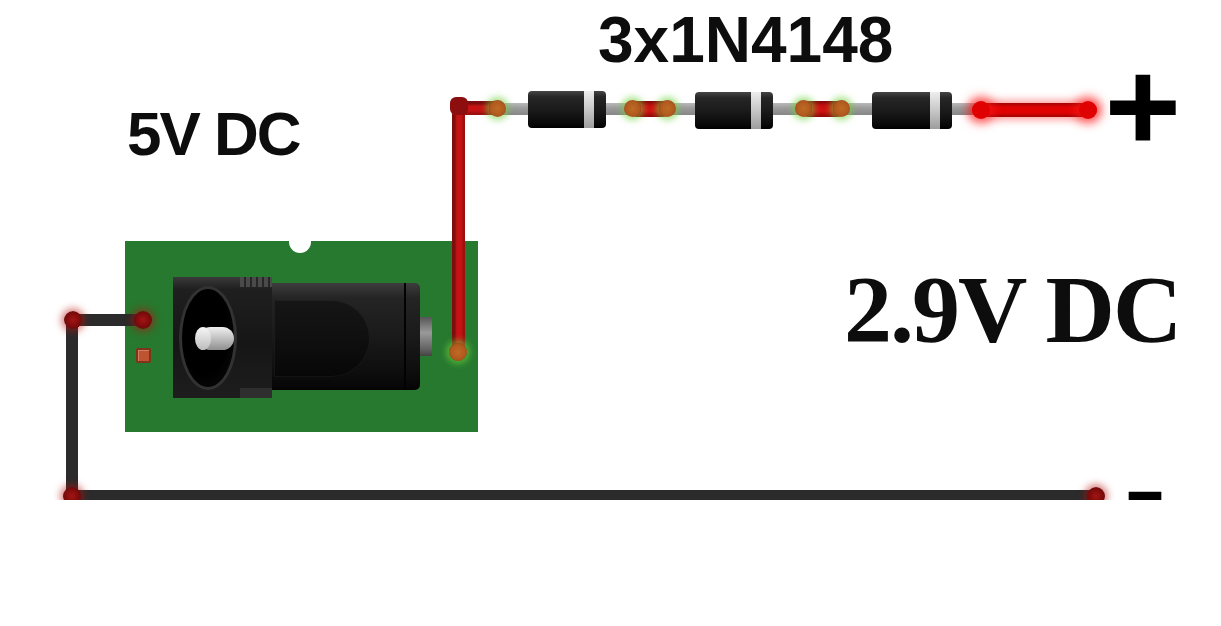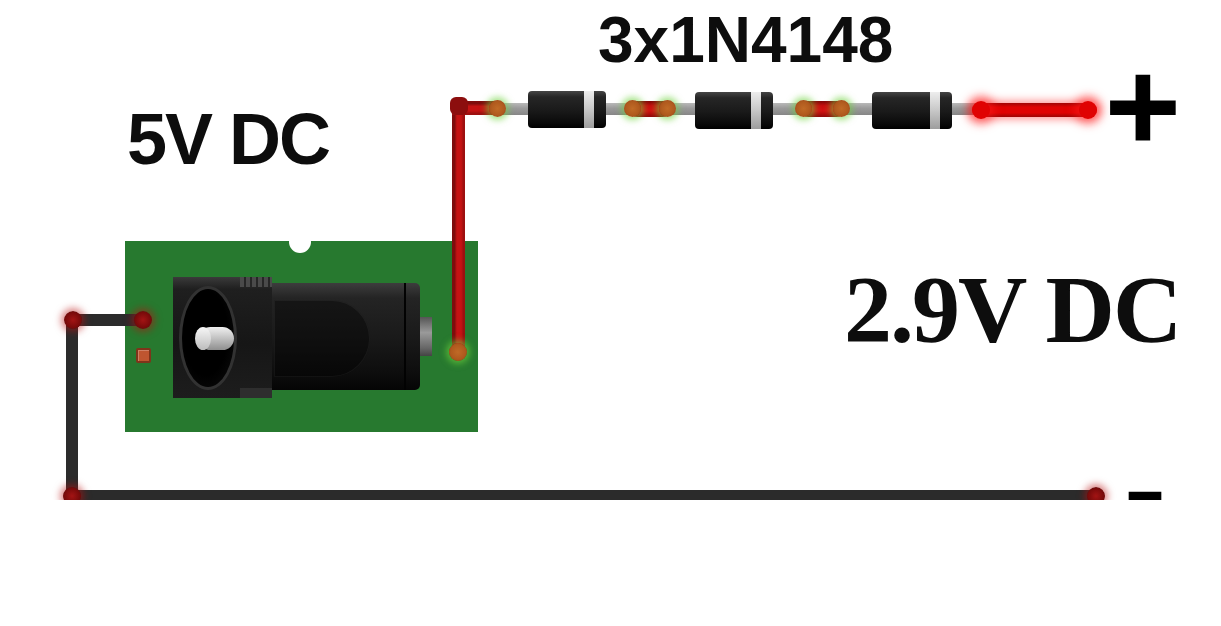--- a/index.html
+++ b/index.html
@@ -4,21 +4,21 @@
 <style>
   html,body{margin:0;padding:0;background:#fff;}
   #canvas{
     position:relative;width:1221px;height:500px;background:#ffffff;
     overflow:hidden;font-family:"Liberation Sans",sans-serif;
   }
   .abs{position:absolute;}
   
   .big-label{position:absolute;font-weight:bold;color:#0d0d0d;white-space:nowrap;line-height:1;}
   #title-label{left:598px;top:8px;font-size:64px;letter-spacing:0px;}
-  #input-label{left:127px;top:103px;font-size:72px;letter-spacing:-2px;}
+  #input-label{left:127px;top:103px;font-size:62px;letter-spacing:-2px;}
   #output-label{left:844px;top:262px;font-size:96px;letter-spacing:-2px;font-family:Liberation Serif, serif;}
   .terminal{position:absolute;display:flex;align-items:center;justify-content:center;
     font-family:"DejaVu Sans",sans-serif;font-weight:bold;color:#000;line-height:1;
     -webkit-text-stroke:3px #000;}
   #plus-terminal{left:1101px;top:55px;width:84px;height:100px;font-size:100px;}
   #minus-terminal{left:1117px;top:445px;width:56px;height:100px;font-size:100px;-webkit-text-stroke:2px #000;}
   
   #pcb{left:125px;top:241px;width:353px;height:191px;background:var(--pcb-green,#27792f);}
   #pcb-notch{left:289px;top:231px;width:22px;height:22px;border-radius:50%;background:#fff;}
   #smd{left:136px;top:348px;width:15px;height:15px;background:var(--smd-orange,#bf5530);

